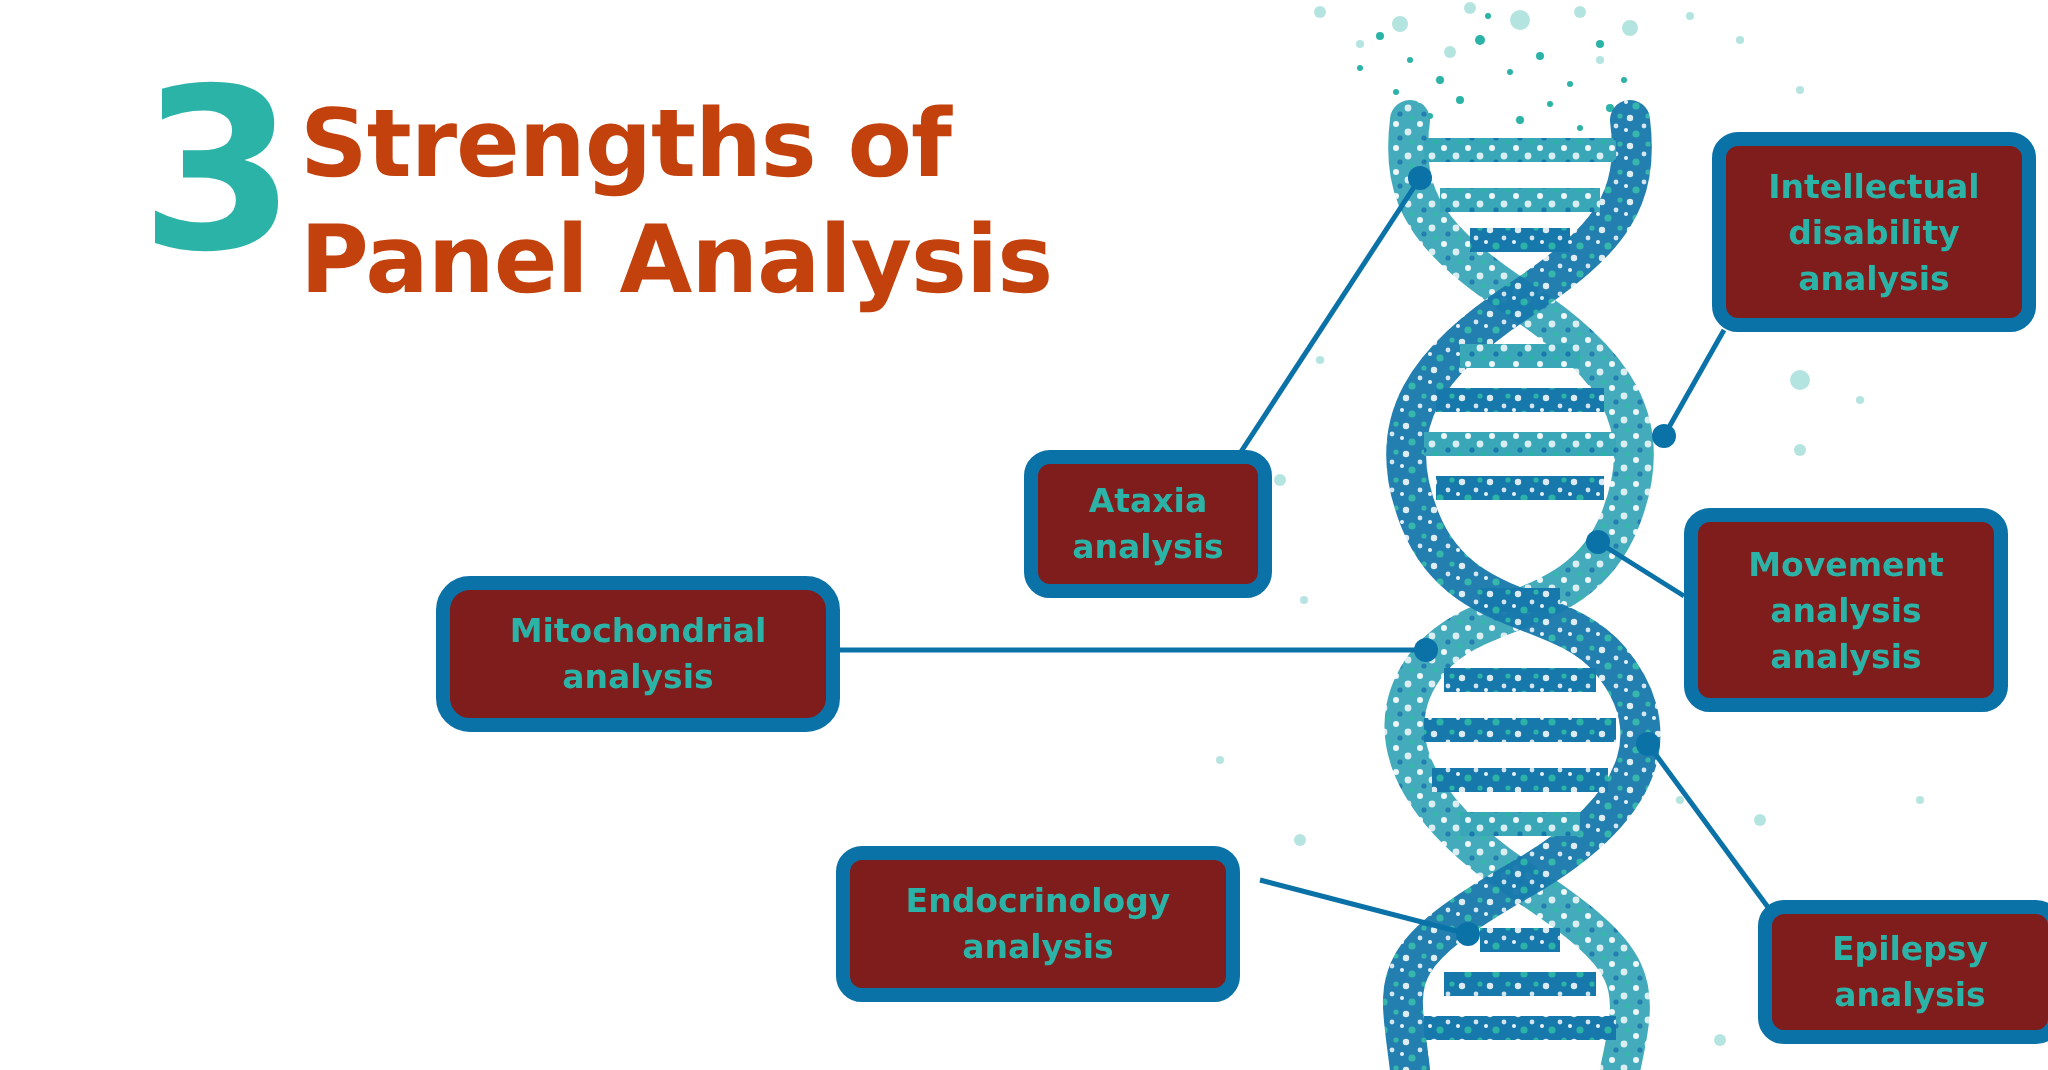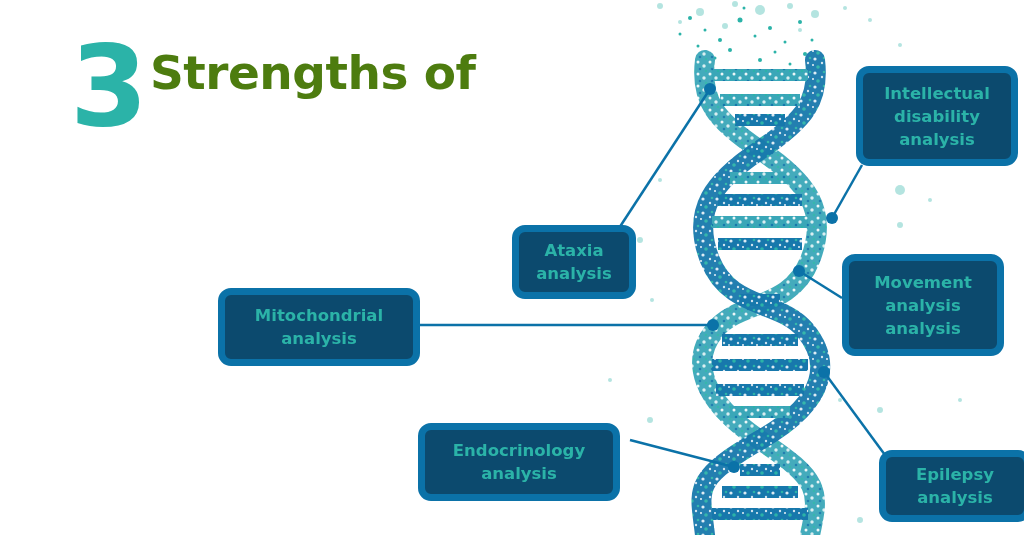--- a/index.html
+++ b/index.html
@@ -3,24 +3,24 @@
 <meta charset="utf-8">
 <style>
   html, body { margin: 0; padding: 0; background: #ffffff; }
   body { width: 1024px; height: 535px; position: relative; overflow: hidden;
          font-family: "DejaVu Sans", "Liberation Sans", sans-serif; }
   .stage { position: absolute; left: 0; top: 0; width: 1024px; height: 535px; }
   svg.art { position: absolute; left: 0; top: 0; }
   .title-num { position: absolute; left: 70px; top: 30px; font-size: 112px; font-weight: bold;
                color: #2bb3a8; line-height: 1; letter-spacing: -2px; }
   .title { position: absolute; left: 150px; top: 44px; font-size: 47px; font-weight: bold;
-           color: #4d7c0f; line-height: 58px; letter-spacing: -0.5px; }
+           color: #c2410c; line-height: 58px; letter-spacing: -0.5px; }
   .title div { white-space: nowrap; }
   .box { position: absolute; box-sizing: border-box; border: 7px solid #0b72a8; border-radius: 13px;
-         background: #0c4a6e; color: #2bb3a8; font-weight: bold; font-size: 16.5px; line-height: 23px;
+         background: #7f1d1d; color: #2bb3a8; font-weight: bold; font-size: 16.5px; line-height: 23px;
          display: flex; flex-direction: column; align-items: center; justify-content: center;
          text-align: left; cursor: pointer; }
   .box span { display: block; white-space: nowrap; }
 </style>
 </head>
 <body>
 
 <div class="stage">
 
   <svg class="art" width="1024" height="535" viewBox="0 0 1024 535">
@@ -128,40 +128,41 @@
       <circle cx="799" cy="271" r="6"></circle>
       <circle cx="713" cy="325" r="6"></circle>
       <circle cx="824" cy="372" r="6"></circle>
       <circle cx="734" cy="467" r="6"></circle>
     </g>
   </svg>
 
   <div class="title-num">3</div>
   <div class="title">
     <div>Strengths of</div>
+    <div>Panel Analysis</div>
   </div>
 
   <div class="box" style="left:488px; top:225px; width:124px; height:74px;margin-left:24px;">
     <span>Ataxia</span>
     <span>analysis</span>
   </div>
 
   <div class="box" style="left:856px; top:66px; width:162px; height:100px;">
     <span>Intellectual</span>
     <span>disability</span>
     <span>analysis</span>
   </div>
 
   <div class="box" style="left:842px; top:254px; width:162px; height:102px;">
     <span>Movement</span>
     <span>analysis</span>
     <span>analysis</span>
   </div>
 
-  <div class="box" style="left:218px; top:288px; width:202px; height:78px;">
+  <div class="box" style="left:218px; top:288px; width:202px; height:78px;border-radius:17px;">
     <span>Mitochondrial</span>
     <span>analysis</span>
   </div>
 
   <div class="box" style="left:418px; top:423px; width:202px; height:78px;">
     <span>Endocrinology</span>
     <span>analysis</span>
   </div>
 
   <div class="box" style="left:879px; top:450px; width:152px; height:72px;">

